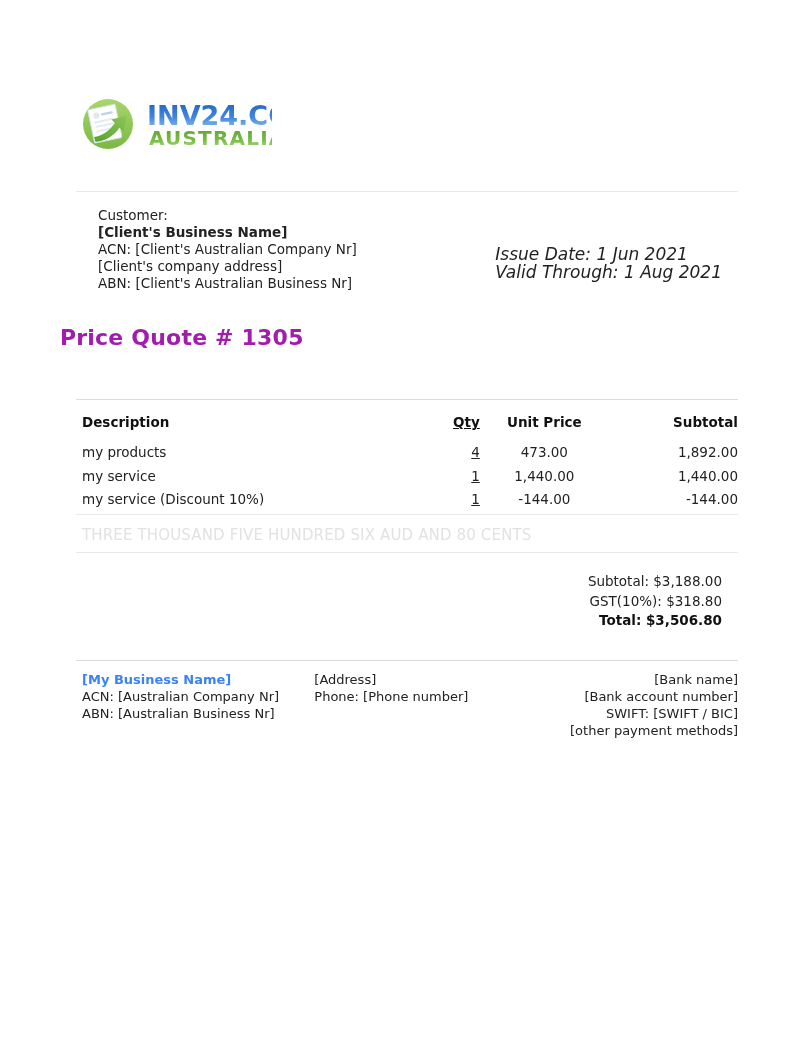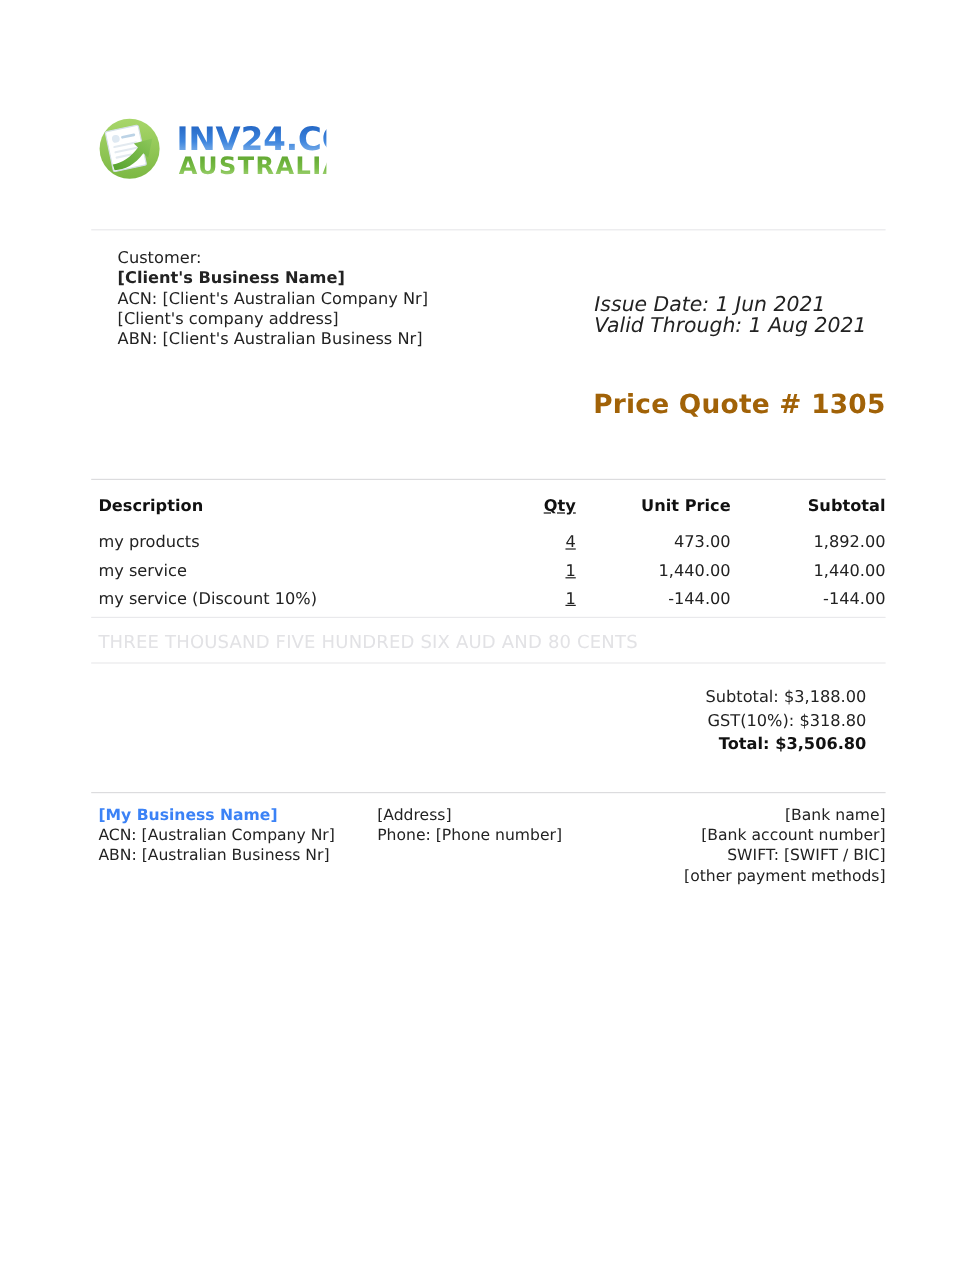--- a/index.html
+++ b/index.html
@@ -90,25 +90,25 @@
     color: #222;
     font-style: italic;
   }
 
   
   .doc-title {
     position: absolute;
     left: 0;
     top: 325px;
     width: 678px;
-    text-align: right;
+    text-align: left;
     font-size: 22px;
     font-weight: bold;
     letter-spacing: 0.2px;
-    color: #a16207;
+    color: #a21caf;
   }
 
   
   .items {
     position: absolute;
     left: 16px;
     top: 414px;
     width: 662px;
     border-collapse: collapse;
     font-size: 13.5px;
@@ -116,21 +116,21 @@
   }
   .items th {
     font-weight: bold;
     font-size: 13.5px;
     color: #111;
     padding: 0 0 14px 0;
   }
   .items td { padding: 0 0 7.5px 0; }
   .items th:nth-child(1), .items td:nth-child(1) { text-align: left; width: 47%; padding-left: 6px; }
   .items th:nth-child(2), .items td:nth-child(2) { text-align: right; width: 14%; text-decoration: underline; }
-  .items th:nth-child(3), .items td:nth-child(3) { text-align: right; width: 19.5%; }
+  .items th:nth-child(3), .items td:nth-child(3) { text-align: center; width: 19.5%; }
   .items th:nth-child(4), .items td:nth-child(4) { text-align: right; width: 19.5%; }
 
   
   .in-words {
     position: absolute;
     left: 22px;
     top: 526px;
     font-size: 15px;
     letter-spacing: 0.15px;
     color: #e2e2e5;

